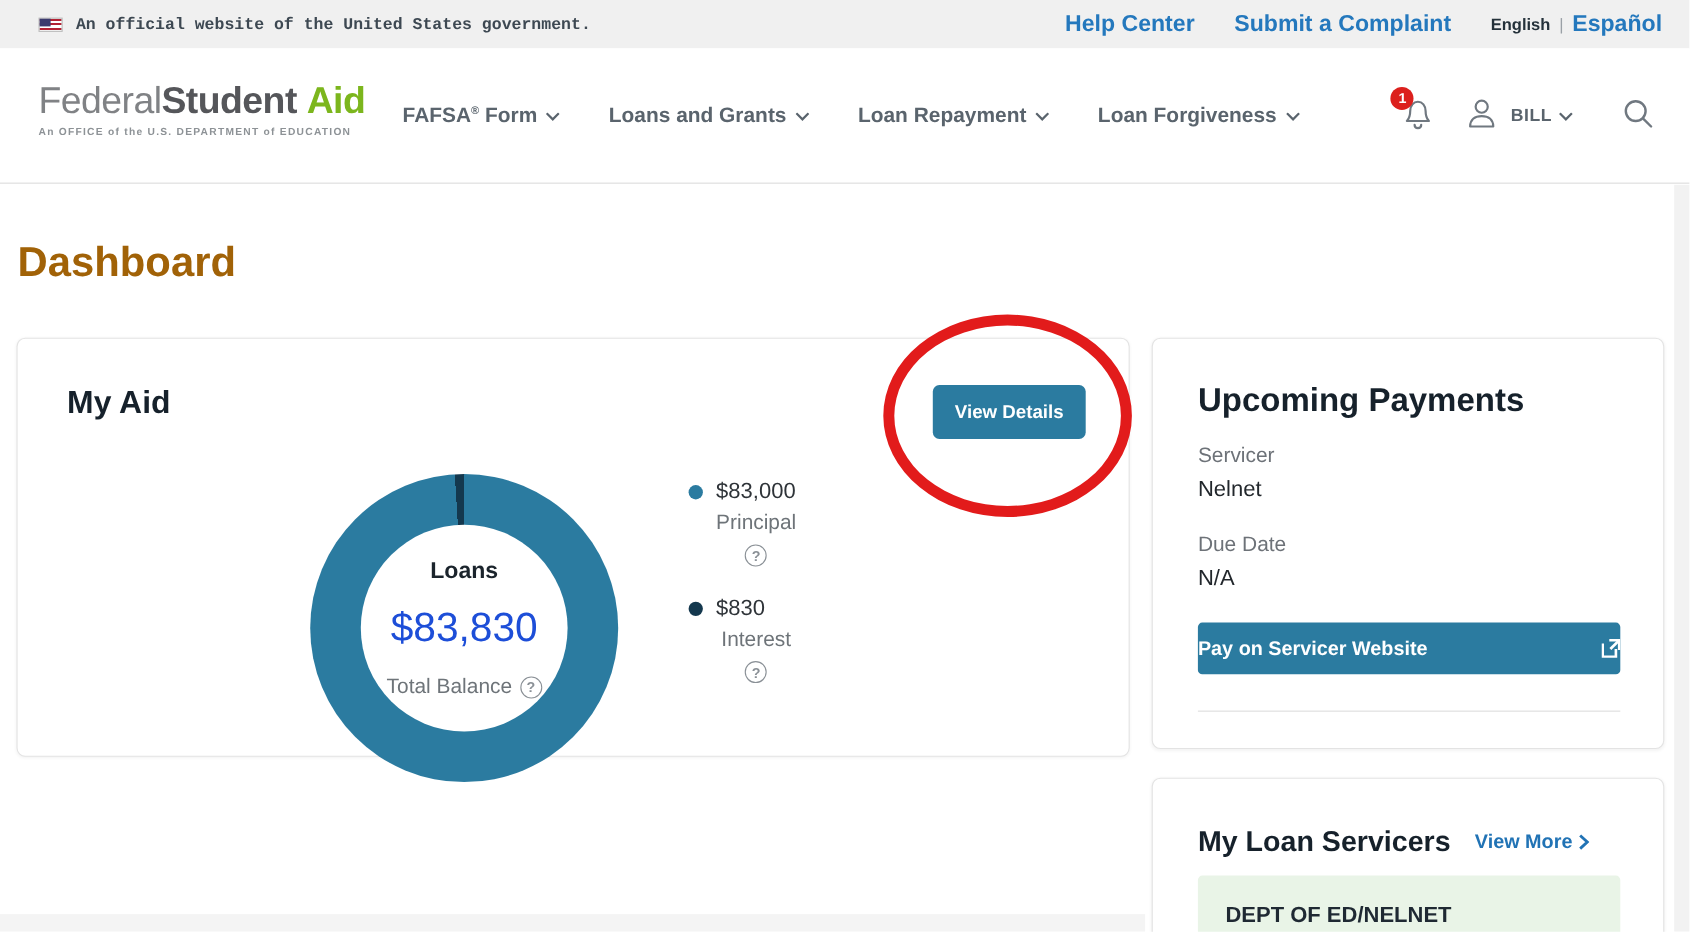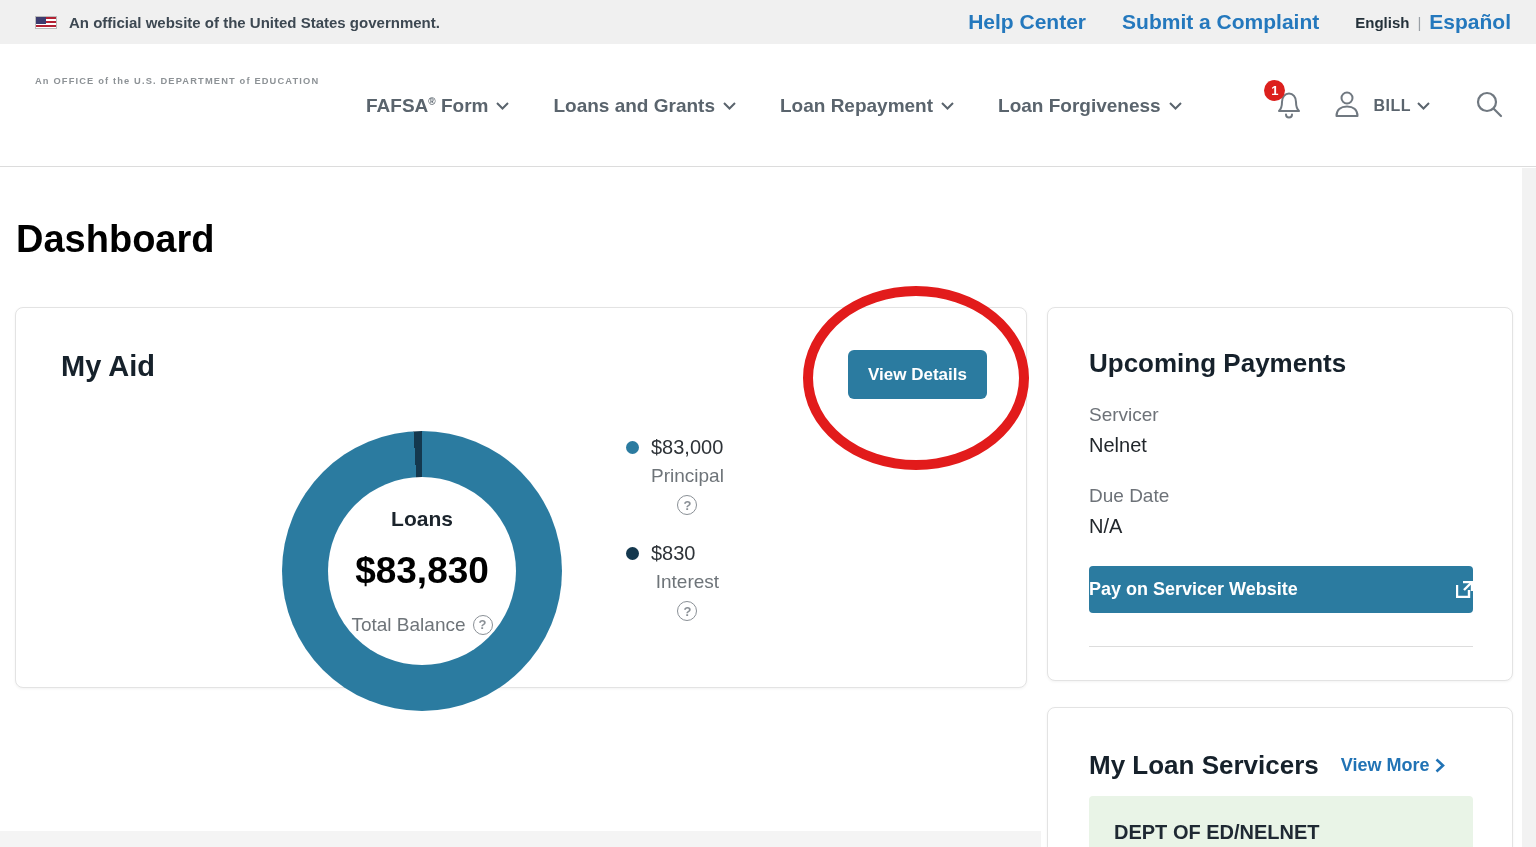--- a/index.html
+++ b/index.html
@@ -5,21 +5,21 @@
   * { margin:0; padding:0; box-sizing:border-box; }
   body { font-family:"Liberation Sans", sans-serif; background:#fff; }
   .viewport { position:relative; width:1536px; height:847px; overflow:hidden; background:#fff; }
 
   
   .topbar { position:absolute; left:0; top:0; width:1536px; height:44px; background:#f0f0f0;
             display:flex; align-items:center; }
   .flag { width:22px; height:13px; margin-left:35px; position:relative;
           background:repeating-linear-gradient(#b22234 0 2px,#fff 2px 4px); border:0.5px solid #bbb; }
   .flag::after { content:""; position:absolute; left:0; top:0; width:10px; height:7px; background:#3c3b6e; }
-  .official-text { margin-left:12px; font-size:15px; font-weight:600; color:#3d4852; }
+  .official-text { margin-left:12px; font-size:15px; font-weight:600; color:#3d4852;font-family:Liberation Mono, monospace; }
   .topbar-right { position:absolute; right:25px; top:0; height:44px; display:flex; align-items:center; gap:36px; }
   .toplink { font-size:21px; font-weight:600; color:#2478bd; cursor:pointer; }
   .lang { display:flex; align-items:center; gap:8px; font-size:15px; }
   .lang-current { color:#24313a; font-weight:700; }
   .lang-div { color:#9aa0a6; font-weight:400; }
 
   
   .header { position:absolute; left:0; top:44px; width:1536px; height:123px; background:#fff;
             border-bottom:1px solid #dcdcdc; }
   .logo { position:absolute; left:35px; top:29px; }
@@ -39,57 +39,57 @@
   .bell-wrap { position:relative; margin-right:26px; cursor:pointer; }
   .badge { position:absolute; left:-9px; top:-7px; width:21px; height:21px; border-radius:50%;
            background:#dc201d; color:#fff; font-size:13px; font-weight:700;
            display:flex; align-items:center; justify-content:center; }
   .user-icon-wrap { margin-right:10px; cursor:pointer; }
   .username { font-size:16px; font-weight:600; letter-spacing:0.5px; color:#5a646d; margin-right:6px; cursor:pointer; }
   .search-wrap { margin-left:44px; cursor:pointer; }
   .iconstroke { fill:none; stroke:#707880; stroke-width:2; stroke-linecap:round; stroke-linejoin:round; }
 
   
-  .page-title { position:absolute; left:16px; top:218px; font-size:38px; font-weight:700; color:#000000; }
+  .page-title { position:absolute; left:16px; top:218px; font-size:38px; font-weight:700; color:#a16207; }
 
   .card { position:absolute; background:#fff; border:1px solid #e3e3e3; border-radius:8px;
           box-shadow:0 1px 3px rgba(0,0,0,0.05); }
   .card-myaid { left:15px; top:307px; width:1012px; height:381px; }
   .card-upcoming { left:1047px; top:307px; width:466px; height:374px; }
   .card-servicers { left:1047px; top:707px; width:466px; height:200px; }
 
   .myaid-title { position:absolute; left:45px; top:42px; font-size:29px; font-weight:700; color:#16212b; }
   .view-details-btn { position:absolute; left:832px; top:42px; width:139px; height:49px;
           background:#2b7ba0; border:none; border-radius:6px; color:#fff; font-size:17px; font-weight:700;
           font-family:"Liberation Sans", sans-serif; cursor:pointer; }
   .red-annotation { position:absolute; left:803px; top:286px; width:226px; height:184px;
           border:10px solid #e21b1b; border-radius:50%; z-index:6; pointer-events:none; }
 
   .donut { position:absolute; left:266px; top:123px; width:280px; height:280px; border-radius:50%; }
   .donut-hole { position:absolute; left:46px; top:46px; width:188px; height:188px; border-radius:50%;
           background:#fff; display:flex; flex-direction:column; align-items:center; justify-content:center; }
   .donut-label { font-size:21px; font-weight:700; color:#1b242c; }
-  .donut-value { font-size:37px; font-weight:700; color:#000000; margin-top:19px; }
+  .donut-value { font-size:37px; font-weight:400; color:#1d4ed8; margin-top:19px; }
   .donut-sub { font-size:19px; color:#6e7479; margin-top:22px; display:flex; align-items:center; gap:7px; }
 
   .qicon { width:20px; height:20px; border:1.6px solid #8a9096; border-radius:50%; color:#8a9096;
           font-size:13px; font-weight:700; display:inline-flex; align-items:center; justify-content:center; }
 
   .legend { position:absolute; left:610px; top:128px; display:flex; flex-direction:column; gap:27px; }
   .legend-item { display:flex; flex-direction:column; gap:6px; }
   .legend-row1 { display:flex; align-items:center; gap:12px; }
   .legend-dot { width:13px; height:13px; border-radius:50%; }
   .legend-value { font-size:20px; color:#2e3338; }
   .legend-row2 { margin-left:25px; display:flex; align-items:center; gap:8px; font-size:19px; color:#6e7479;flex-direction:column; }
 
   .footnote { position:absolute; left:45px; top:452px; font-family:"DejaVu Serif", serif;
           font-style:italic; font-size:20px; color:#4f5a63; }
   .footnote a { color:#2e7bab; text-decoration:underline; cursor:pointer; }
 
-  .up-title { position:absolute; left:41px; top:40px; font-size:26px; font-weight:700; color:#16212b; }
+  .up-title { position:absolute; left:41px; top:40px; font-size:30px; font-weight:700; color:#16212b; }
   .field-label { position:absolute; left:41px; font-size:19px; color:#6d7278; }
   .field-value { position:absolute; left:41px; font-size:20px; color:#22272c; }
   .pay-btn { position:absolute; left:41px; top:258px; width:384px; height:47px; background:#2b7ba0;
           border:none; border-radius:4px; color:#fff; font-size:18px; font-weight:700;
           font-family:"Liberation Sans", sans-serif; cursor:pointer;
           display:flex; align-items:center; justify-content:space-between; gap:10px; }
   .up-divider { position:absolute; left:41px; top:338px; width:384px; height:1px; background:#ddd; }
 
   .ls-header { position:absolute; left:41px; top:42px; display:flex; align-items:center; gap:22px; }
   .ls-title { font-size:26px; font-weight:700; color:#16212b; }
@@ -115,20 +115,23 @@
       <span class="lang">
         <span class="lang-current">English</span>
         <span class="lang-div">|</span>
         <span class="toplink">Español</span>
       </span>
     </div>
   </div>
 
   <div class="header">
     <div class="logo">
+      <div class="logo-line">
+        <span class="logo-federal">Federal</span><span class="logo-student">Student</span><span> </span><span class="logo-aid">Aid</span>
+      </div>
       <div class="logo-tagline">An OFFICE of the U.S. DEPARTMENT of EDUCATION</div>
     </div>
 
     <nav class="nav">
       <span class="nav-item">
         <span><span>FAFSA</span><sup>®</sup><span> Form</span></span>
         <svg class="chev" viewBox="0 0 13 8">
             <polyline points="1,1 6.5,6.5 12,1"></polyline>
           </svg>
       </span>

